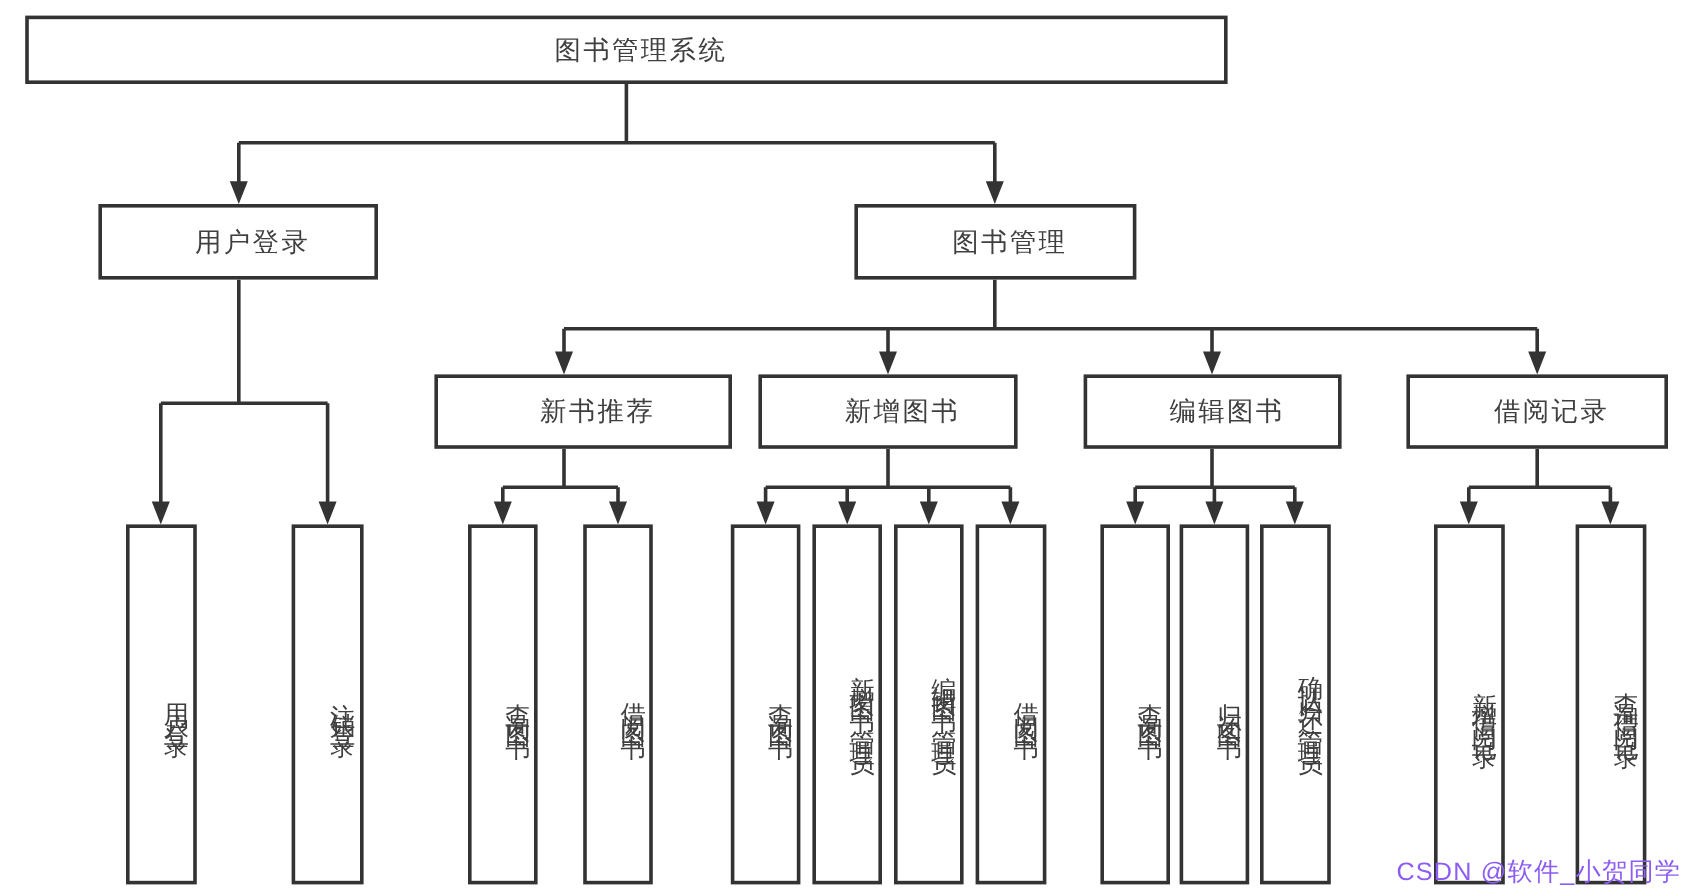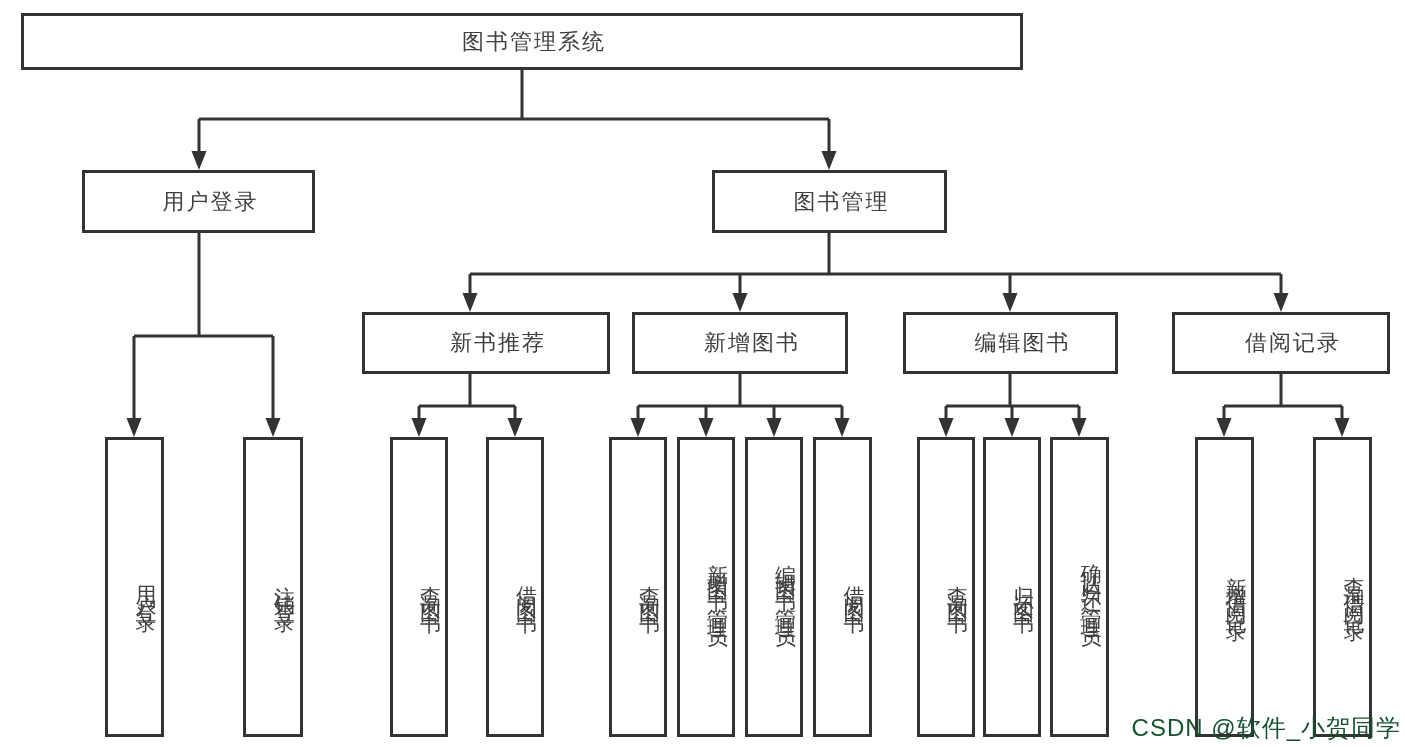--- a/index.html
+++ b/index.html
@@ -36,22 +36,22 @@
     font-size: 21px;
     letter-spacing: 9px;
     line-height: 1;
     color: #3f3f3f;
   }
   .watermark {
     position: absolute;
     right: 4px;
     top: 712px;
     z-index: 3;
-    font-size: 24px;
-    color: #14532d;
+    font-size: 21px;
+    color: #8b5cf6;
     letter-spacing: 1px;
     white-space: nowrap;
   }
 </style>
 </head>
 <body>
 
 <div class="canvas">
 
   <svg class="connectors" width="1405" height="747" viewBox="0 0 1405 747">

